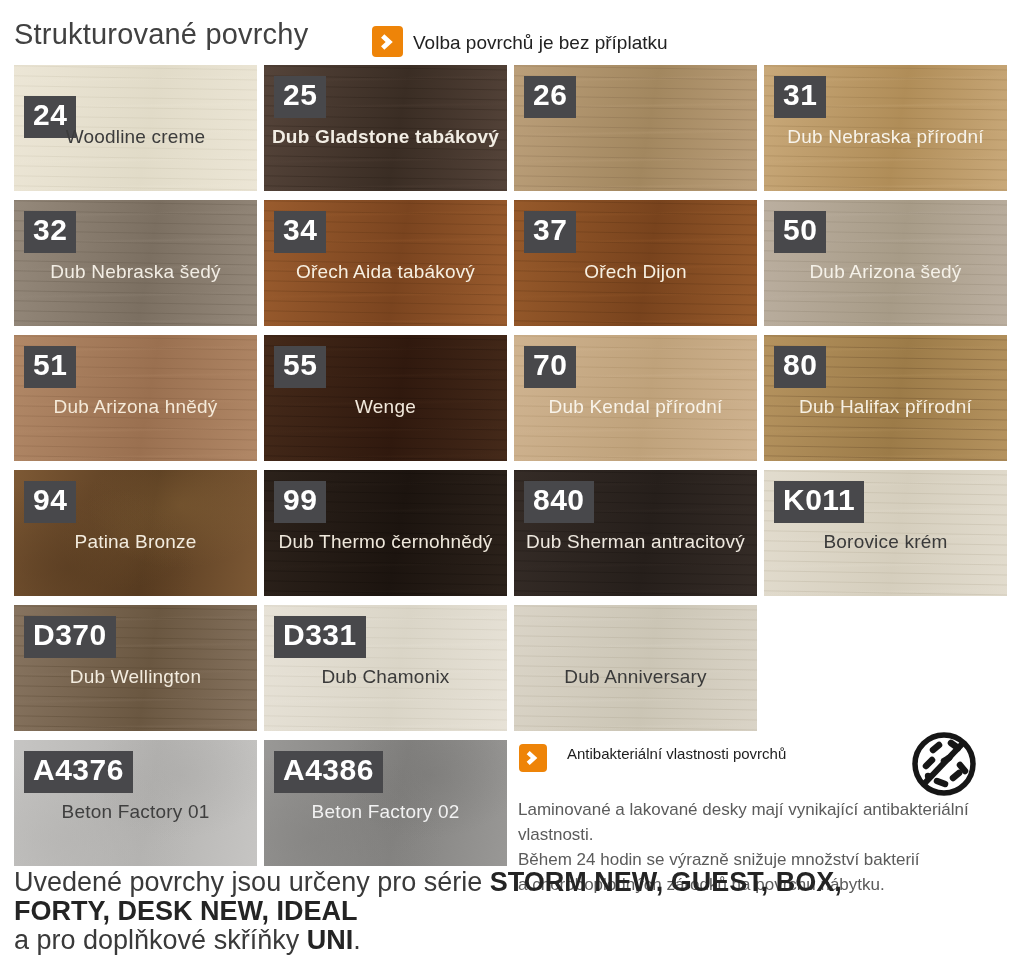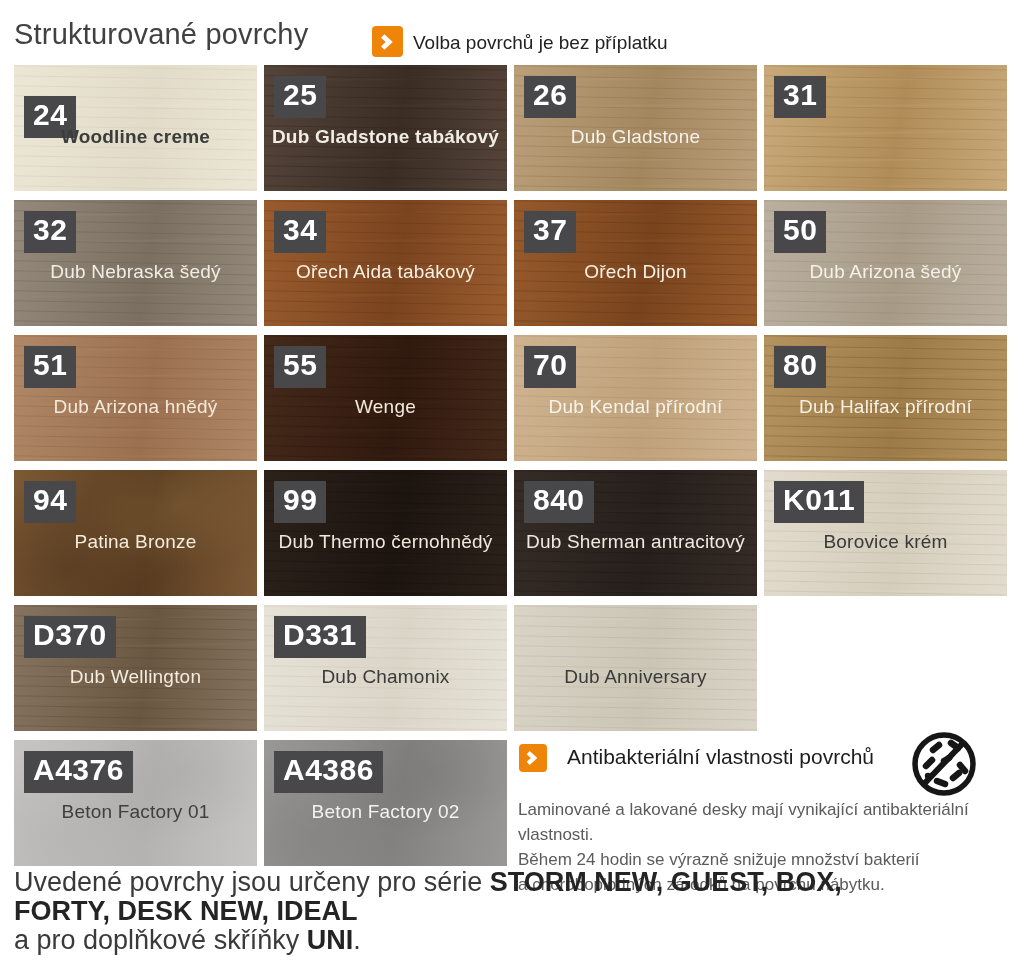--- a/index.html
+++ b/index.html
@@ -23,21 +23,21 @@
   .tile .code { position:absolute; left:10px; top:11px; color:#fff; font-size:30px;
     font-weight:600; line-height:1.15; padding:2px 9px 5px 9px; letter-spacing:0.5px; }
   .tile .name { position:absolute; left:4px; right:4px; top:61px; text-align:center;
     font-size:19px; font-weight:400; letter-spacing:0.2px; white-space:nowrap; }
   .tile-a4376 { grid-row:6; grid-column:1; }
   .tile-a4386 { grid-row:6; grid-column:2; }
 
   
   .info { position:absolute; left:517px; top:728px; width:492px; height:140px; }
   .info .arrow-badge { left:2px; top:16px; width:28px; height:28px; }
-  .info-heading { position:absolute; left:50px; top:17px; font-size:21px; color:#1d1d1d; }
+  .info-heading { position:absolute; left:50px; top:17px; font-size:15px; color:#1d1d1d; }
   .info-body { position:absolute; left:1px; top:69px; font-size:17px; line-height:25px;
     color:#5b5b5b; white-space:pre-line; }
   .bacteria-icon { position:absolute; left:391px; top:0px; width:72px; height:72px; }
 
   
   .footer-series { position:absolute; left:14px; top:868px; font-size:27px;
     line-height:29px; color:#3a3a3a; font-weight:400; }
   .footer-series b { font-weight:700; color:#242424; }
   .footer-disclaimer { position:absolute; left:14px; top:928px; font-size:18px;
     font-weight:700; color:#2a2a2a; }
@@ -51,32 +51,32 @@
   <span class="arrow-badge" style="left: 372px; top: 26px; background: rgb(238, 132, 8);">
     <svg width="22" height="22" viewBox="0 0 30 30" aria-hidden="true">
       <polygon points="10,4.5 21.5,15 10,25.5 5.5,20.8 11.8,15 5.5,9.2" fill="#ffffff"></polygon>
     </svg>
   </span>
   <div class="header-note">Volba povrchů je bez příplatku</div>
 
   <div class="grid">
     <div class="tile" style="background: repeating-linear-gradient(181deg, rgba(198, 191, 169, 0) 0px, rgba(198, 191, 169, 0) 4px, rgba(198, 191, 169, 0.3) 5px, rgba(198, 191, 169, 0) 6px, rgba(198, 191, 169, 0) 10px), repeating-linear-gradient(179deg, rgba(236, 230, 214, 0) 0px, rgba(236, 230, 214, 0) 14px, rgba(236, 230, 214, 0.25) 16px, rgba(236, 230, 214, 0) 18px, rgba(236, 230, 214, 0) 27px), linear-gradient(100deg, rgb(236, 230, 214) 0%, rgb(225, 219, 200) 55%, rgb(236, 230, 214) 100%);">
         <div class="code" style="background: rgb(72, 72, 75); margin-top: 20px;">24</div>
-        <div class="name" style="color: rgb(60, 60, 60); font-weight: bold;">Woodline creme</div>
+        <div class="name" style="color: rgb(60, 60, 60);">Woodline creme</div>
       </div>
     <div class="tile" style="background: repeating-linear-gradient(181deg, rgba(36, 26, 18, 0) 0px, rgba(36, 26, 18, 0) 4px, rgba(36, 26, 18, 0.3) 5px, rgba(36, 26, 18, 0) 6px, rgba(36, 26, 18, 0) 10px), repeating-linear-gradient(179deg, rgba(85, 68, 58, 0) 0px, rgba(85, 68, 58, 0) 14px, rgba(85, 68, 58, 0.25) 16px, rgba(85, 68, 58, 0) 18px, rgba(85, 68, 58, 0) 27px), linear-gradient(100deg, rgb(85, 68, 58) 0%, rgb(58, 45, 36) 55%, rgb(85, 68, 58) 100%);">
         <div class="code" style="background: rgb(72, 72, 75);">25</div>
         <div class="name" style="color: rgb(242, 237, 228); font-weight: bold;">Dub Gladstone tabákový</div>
       </div>
     <div class="tile" style="background: repeating-linear-gradient(181deg, rgba(127, 101, 71, 0) 0px, rgba(127, 101, 71, 0) 4px, rgba(127, 101, 71, 0.3) 5px, rgba(127, 101, 71, 0) 6px, rgba(127, 101, 71, 0) 10px), repeating-linear-gradient(179deg, rgba(187, 159, 122, 0) 0px, rgba(187, 159, 122, 0) 14px, rgba(187, 159, 122, 0.25) 16px, rgba(187, 159, 122, 0) 18px, rgba(187, 159, 122, 0) 27px), linear-gradient(100deg, rgb(187, 159, 122) 0%, rgb(162, 135, 95) 55%, rgb(187, 159, 122) 100%);">
         <div class="code" style="background: rgb(72, 72, 75);">26</div>
-        <div class="name" style="color: rgb(247, 243, 234);">Dub Gladstone</div>
       </div>
     <div class="tile" style="background: repeating-linear-gradient(181deg, rgba(142, 111, 66, 0) 0px, rgba(142, 111, 66, 0) 4px, rgba(142, 111, 66, 0.3) 5px, rgba(142, 111, 66, 0) 6px, rgba(142, 111, 66, 0) 10px), repeating-linear-gradient(179deg, rgba(201, 169, 122, 0) 0px, rgba(201, 169, 122, 0) 14px, rgba(201, 169, 122, 0.25) 16px, rgba(201, 169, 122, 0) 18px, rgba(201, 169, 122, 0) 27px), linear-gradient(100deg, rgb(201, 169, 122) 0%, rgb(176, 141, 88) 55%, rgb(201, 169, 122) 100%);">
         <div class="code" style="background: rgb(72, 72, 75);">31</div>
+        <div class="name" style="color: rgb(247, 243, 234);">Dub Nebraska přírodní</div>
       </div>
     <div class="tile" style="background: repeating-linear-gradient(181deg, rgba(95, 84, 70, 0) 0px, rgba(95, 84, 70, 0) 4px, rgba(95, 84, 70, 0.3) 5px, rgba(95, 84, 70, 0) 6px, rgba(95, 84, 70, 0) 10px), repeating-linear-gradient(179deg, rgba(149, 137, 123, 0) 0px, rgba(149, 137, 123, 0) 14px, rgba(149, 137, 123, 0.25) 16px, rgba(149, 137, 123, 0) 18px, rgba(149, 137, 123, 0) 27px), linear-gradient(100deg, rgb(149, 137, 123) 0%, rgb(123, 111, 97) 55%, rgb(149, 137, 123) 100%);">
         <div class="code" style="background: rgb(72, 72, 75);">32</div>
         <div class="name" style="color: rgb(242, 237, 228);">Dub Nebraska šedý</div>
       </div>
     <div class="tile" style="background: repeating-linear-gradient(181deg, rgba(90, 50, 18, 0) 0px, rgba(90, 50, 18, 0) 4px, rgba(90, 50, 18, 0.3) 5px, rgba(90, 50, 18, 0) 6px, rgba(90, 50, 18, 0) 10px), repeating-linear-gradient(179deg, rgba(154, 92, 46, 0) 0px, rgba(154, 92, 46, 0) 14px, rgba(154, 92, 46, 0.25) 16px, rgba(154, 92, 46, 0) 18px, rgba(154, 92, 46, 0) 27px), linear-gradient(100deg, rgb(154, 92, 46) 0%, rgb(122, 68, 31) 55%, rgb(154, 92, 46) 100%);">
         <div class="code" style="background: rgb(72, 72, 75);">34</div>
         <div class="name" style="color: rgb(247, 240, 226);">Ořech Aida tabákový</div>
       </div>
     <div class="tile" style="background: repeating-linear-gradient(181deg, rgba(84, 46, 16, 0) 0px, rgba(84, 46, 16, 0) 4px, rgba(84, 46, 16, 0.3) 5px, rgba(84, 46, 16, 0) 6px, rgba(84, 46, 16, 0) 10px), repeating-linear-gradient(179deg, rgba(151, 90, 43, 0) 0px, rgba(151, 90, 43, 0) 14px, rgba(151, 90, 43, 0.25) 16px, rgba(151, 90, 43, 0) 18px, rgba(151, 90, 43, 0) 27px), linear-gradient(100deg, rgb(151, 90, 43) 0%, rgb(120, 67, 29) 55%, rgb(151, 90, 43) 100%);">

